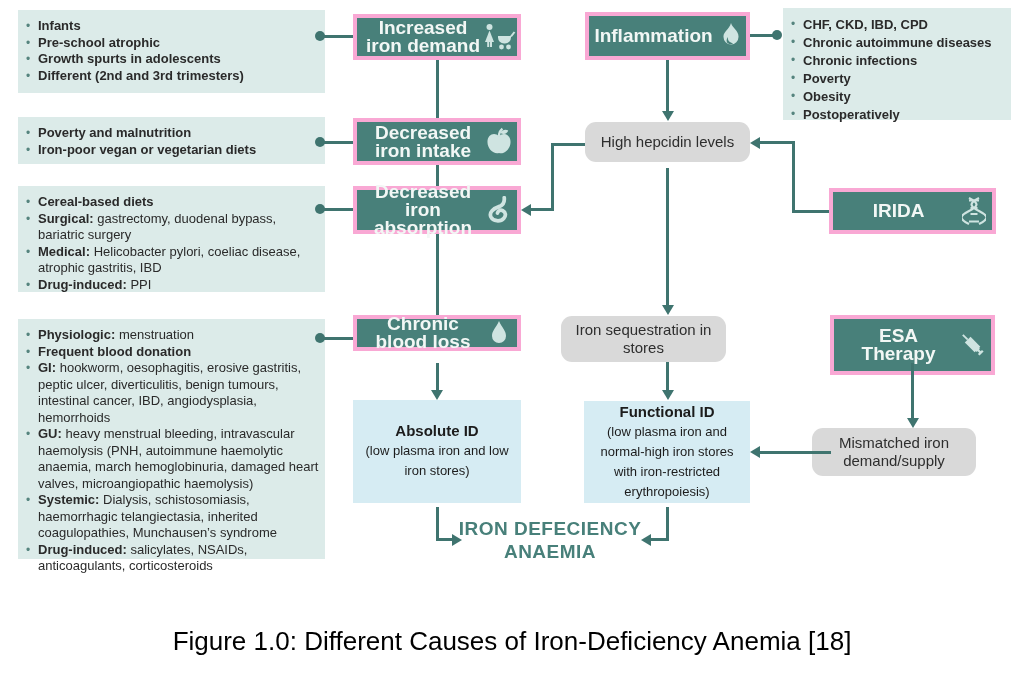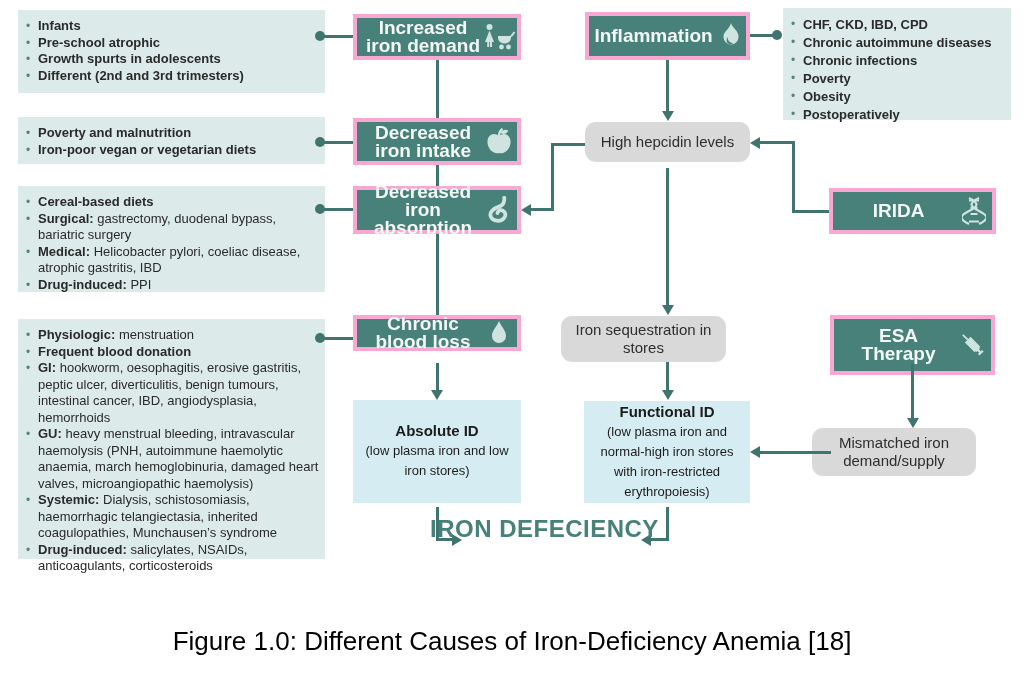--- a/index.html
+++ b/index.html
@@ -34,21 +34,21 @@
   .bluebox .sub{font-size:13px;line-height:20px}
   
   .hline,.vline{background:var(--line)}
   .hline{height:3px}
   .vline{width:3px}
   .dot{width:10px;height:10px;border-radius:50%;background:var(--line)}
   .arr-down{width:0;height:0;border-left:6px solid transparent;border-right:6px solid transparent;border-top:10px solid var(--line)}
   .arr-left{width:0;height:0;border-top:6px solid transparent;border-bottom:6px solid transparent;border-right:10px solid var(--line)}
   .arr-right{width:0;height:0;border-top:6px solid transparent;border-bottom:6px solid transparent;border-left:10px solid var(--line)}
   
-  .outcome{color:var(--teal);font-weight:bold;font-size:24px;line-height:23px;text-align:left;letter-spacing:.5px}
+  .outcome{color:var(--teal);font-weight:bold;font-size:19px;line-height:23px;text-align:center;letter-spacing:.5px}
   .caption{width:100%;text-align:center;font-size:26px;color:#000}
   svg{display:block}
 </style>
 </head>
 <body>
 
 <div class="abs panel" style="left:18px;top:10px;width:307px;height:83px">
     <div class="li">
       <span class="bu">•</span>
       <span class="tx"><span class="sb">Infants</span></span>
@@ -302,15 +302,16 @@
 <div class="abs vline" style="left:435.5px;top:507px;height:34px"></div>
 <div class="abs hline" style="left:435.5px;top:538px;width:18px"></div>
 <div class="abs arr-right" style="left:452px;top:533.5px"></div>
 
 <div class="abs vline" style="left:665.5px;top:507px;height:34px"></div>
 <div class="abs hline" style="left:650px;top:538px;width:18px"></div>
 <div class="abs arr-left" style="left:641px;top:533.5px"></div>
 
 <div class="abs outcome" style="left:430px;top:517px;width:240px">
   <div>IRON DEFECIENCY</div>
+  <div>ANAEMIA</div>
 </div>
 
 <div class="abs caption" style="left:0;top:626px">Figure 1.0: Different Causes of Iron-Deficiency Anemia [18]</div>
 
 </body></html>

